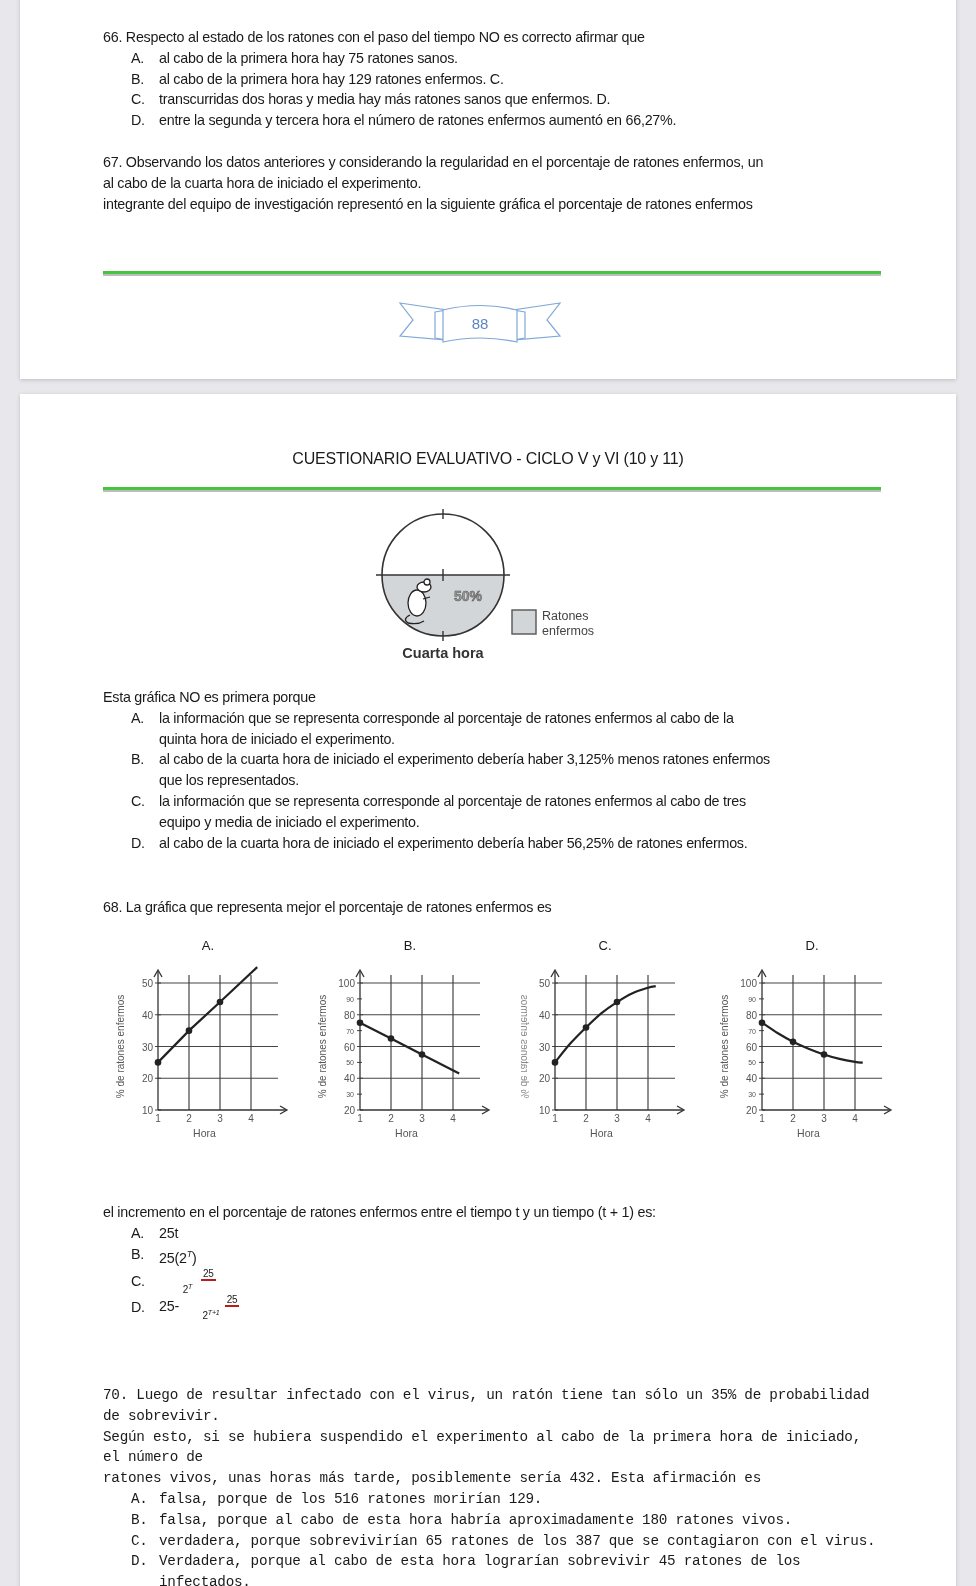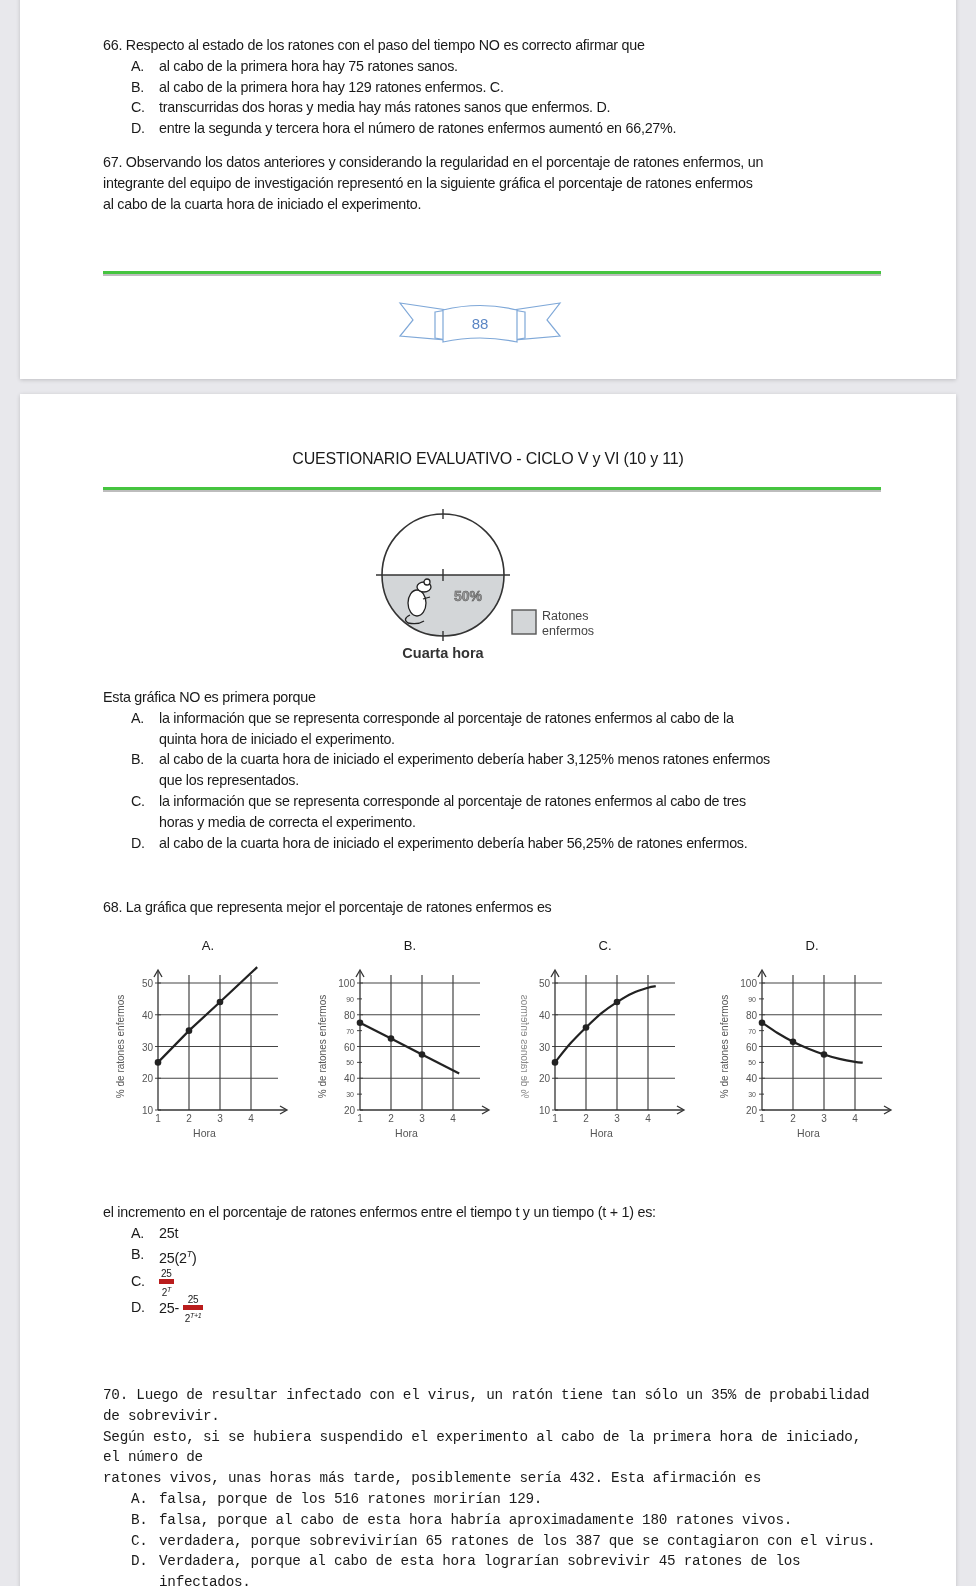--- a/index.html
+++ b/index.html
@@ -13,44 +13,44 @@
   .opts { margin:0; padding:0; list-style:none; }
   .opts li { position:relative; padding-left:56px; }
   .opts li .lt { position:absolute; left:28px; }
   .green-rule { position:absolute; left:103px; width:778px; height:3px; background:#45c43f; box-shadow:0 2px 0 #bdbdbd; }
   .banner { position:absolute; left:395px; top:298px; width:170px; height:50px; }
   .header-title { position:absolute; top:450px; left:0; width:976px; text-align:center; font-size:16px; letter-spacing:-0.2px; }
   .pie-wrap { position:absolute; left:372px; top:505px; width:270px; height:170px; }
   .chart-box { position:absolute; width:200px; height:215px; }
   .chart-title { position:absolute; top:0; width:100%; text-align:center; font-size:13px; }
   .frac { display:inline-block; vertical-align:middle; text-align:center; font-size:10px; line-height:11px; }
-  .frac .num { display:block; border-bottom:5px solid #b91c1c; padding:0 2px; }
+  .frac .num { display:block; border-bottom:2px solid #b91c1c; padding:0 2px;margin-left:42px; }
   .frac .den { display:block; padding:0 2px; }
   sup { font-size:9px; }
 </style>
 </head>
 <body>
 
 <div class="page" id="page1">
 </div>
 
-<div class="q" style="top:27px;margin-top:8px;">
+<div class="q" style="top:27px;">
   <p>66. Respecto al estado de los ratones con el paso del tiempo NO es correcto afirmar que</p>
   <ul class="opts">
     <li><span class="lt">A.</span><span>al cabo de la primera hora hay 75 ratones sanos.</span></li>
     <li><span class="lt">B.</span><span>al cabo de la primera hora hay 129 ratones enfermos. C.</span></li>
     <li><span class="lt">C.</span><span>transcurridas dos horas y media hay más ratones sanos que enfermos. D.</span></li>
     <li><span class="lt">D.</span><span>entre la segunda y tercera hora el número de ratones enfermos aumentó en 66,27%.</span></li>
   </ul>
 </div>
 
 <div class="q" style="top:152px;">
   <p>67. Observando los datos anteriores y considerando la regularidad en el porcentaje de ratones enfermos, un</p>
+  <p>al cabo de la cuarta hora de iniciado el experimento.</p>
   <p>integrante del equipo de investigación representó en la siguiente gráfica el porcentaje de ratones enfermos</p>
-  <p>al cabo de la cuarta hora de iniciado el experimento.</p>
 </div>
 
 <div class="green-rule" style="top:271px;"></div>
 
 <div class="banner">
   <svg width="170" height="50" viewBox="0 0 170 50">
     <g fill="#fff" stroke="#7fa8d8" stroke-width="1.2">
       <polygon points="5,5 52,12 52,42 5,38 18,22"></polygon>
       <polygon points="165,5 118,12 118,42 165,38 152,22"></polygon>
       <polygon points="40,14 52,12 52,42 40,40" fill="#fff"></polygon>
@@ -87,21 +87,21 @@
     <text x="170" y="130" font-family="Liberation Sans, sans-serif" font-size="12.5" fill="#444">enfermos</text>
     <text x="71" y="153" font-family="Liberation Sans, sans-serif" font-size="14.5" font-weight="bold" fill="#333" text-anchor="middle">Cuarta hora</text>
   </svg>
 </div>
 
 <div class="q" style="top:687px;left:103px;">
   <p>Esta gráfica NO es primera porque</p>
   <ul class="opts">
     <li><span class="lt">A.</span><span>la información que se representa corresponde al porcentaje de ratones enfermos al cabo de la</span><br><span>quinta hora de iniciado el experimento.</span></li>
     <li><span class="lt">B.</span><span>al cabo de la cuarta hora de iniciado el experimento debería haber 3,125% menos ratones enfermos</span><br><span>que los representados.</span></li>
-    <li><span class="lt">C.</span><span>la información que se representa corresponde al porcentaje de ratones enfermos al cabo de tres</span><br><span>horas y media de correcta el experimento.</span></li>
+    <li><span class="lt">C.</span><span>la información que se representa corresponde al porcentaje de ratones enfermos al cabo de tres</span><br><span>equipo y media de iniciado el experimento.</span></li>
     <li><span class="lt">D.</span><span>al cabo de la cuarta hora de iniciado el experimento debería haber 56,25% de ratones enfermos.</span></li>
   </ul>
 </div>
 
 <div class="q" style="top:897px;">
   <p>68. La gráfica que representa mejor el porcentaje de ratones enfermos es</p>
 </div>
 
 <div class="chart-box" style="left:108px;top:938px;">
     <div class="chart-title">A.</div>

